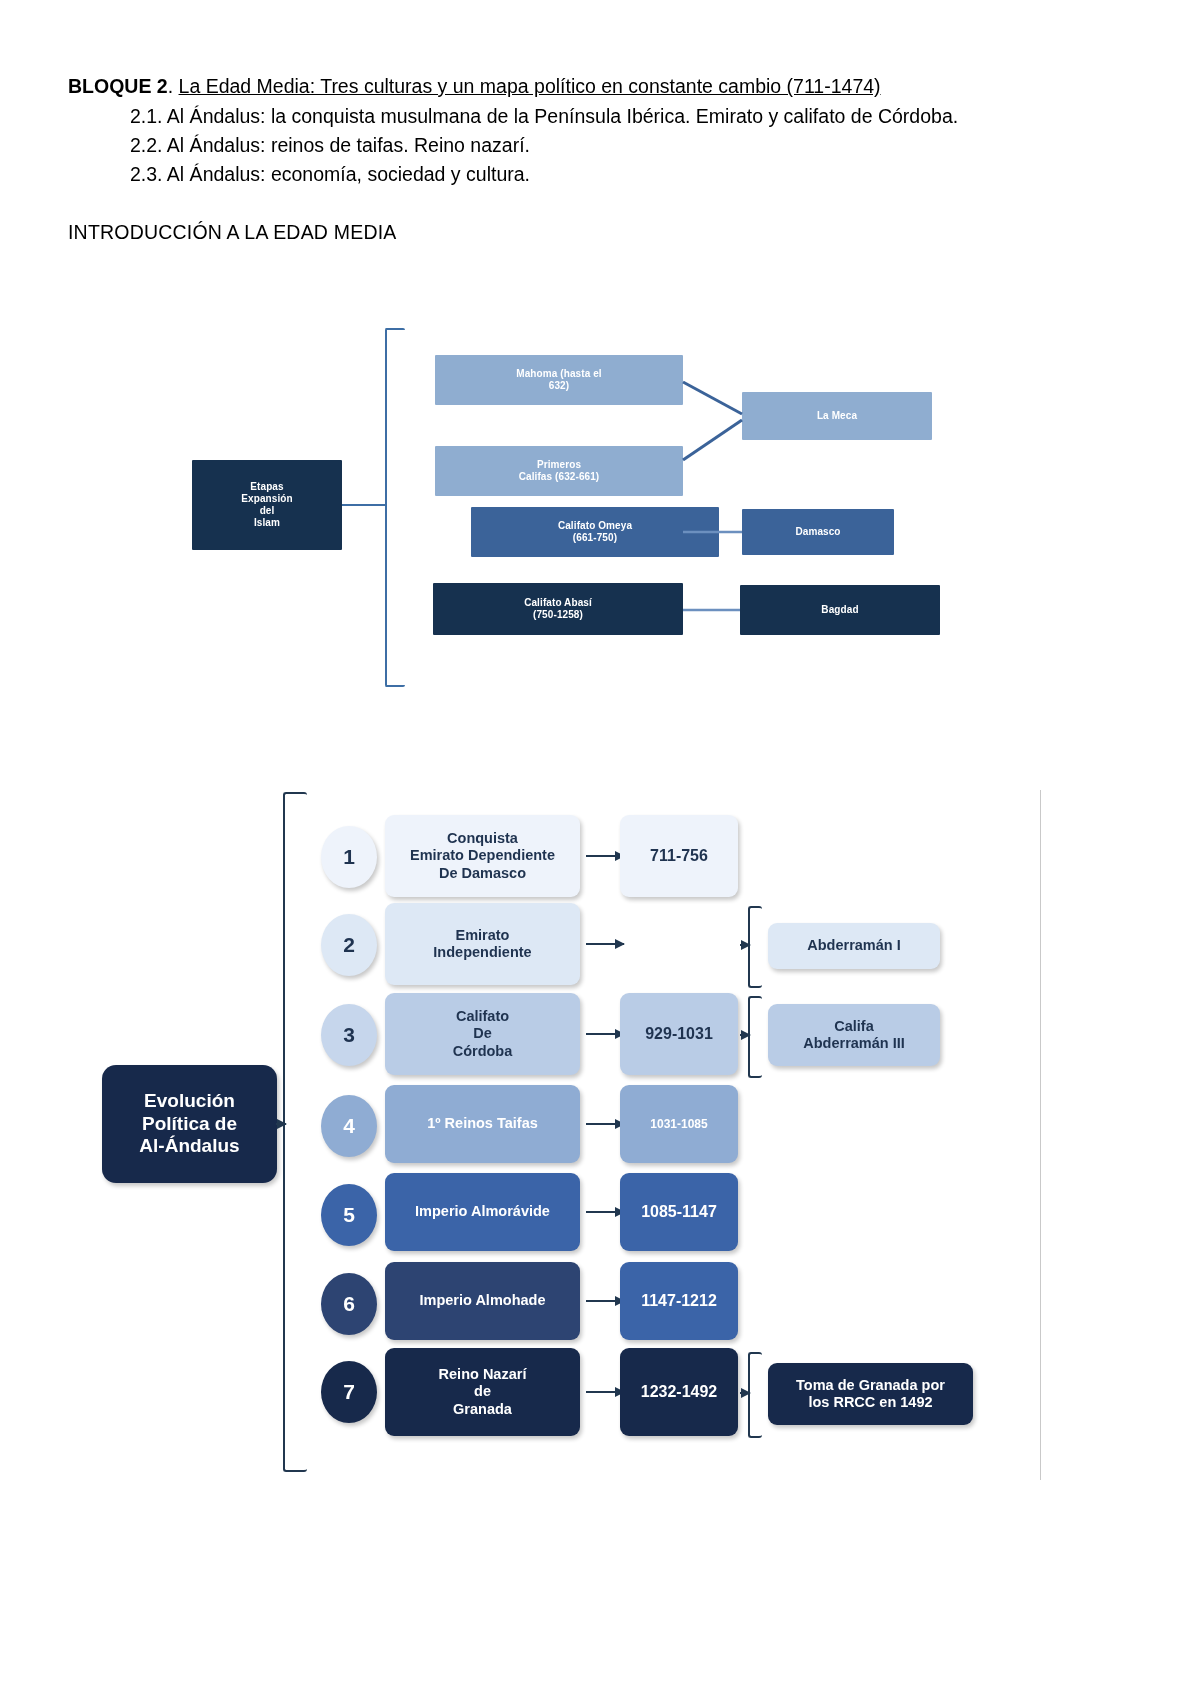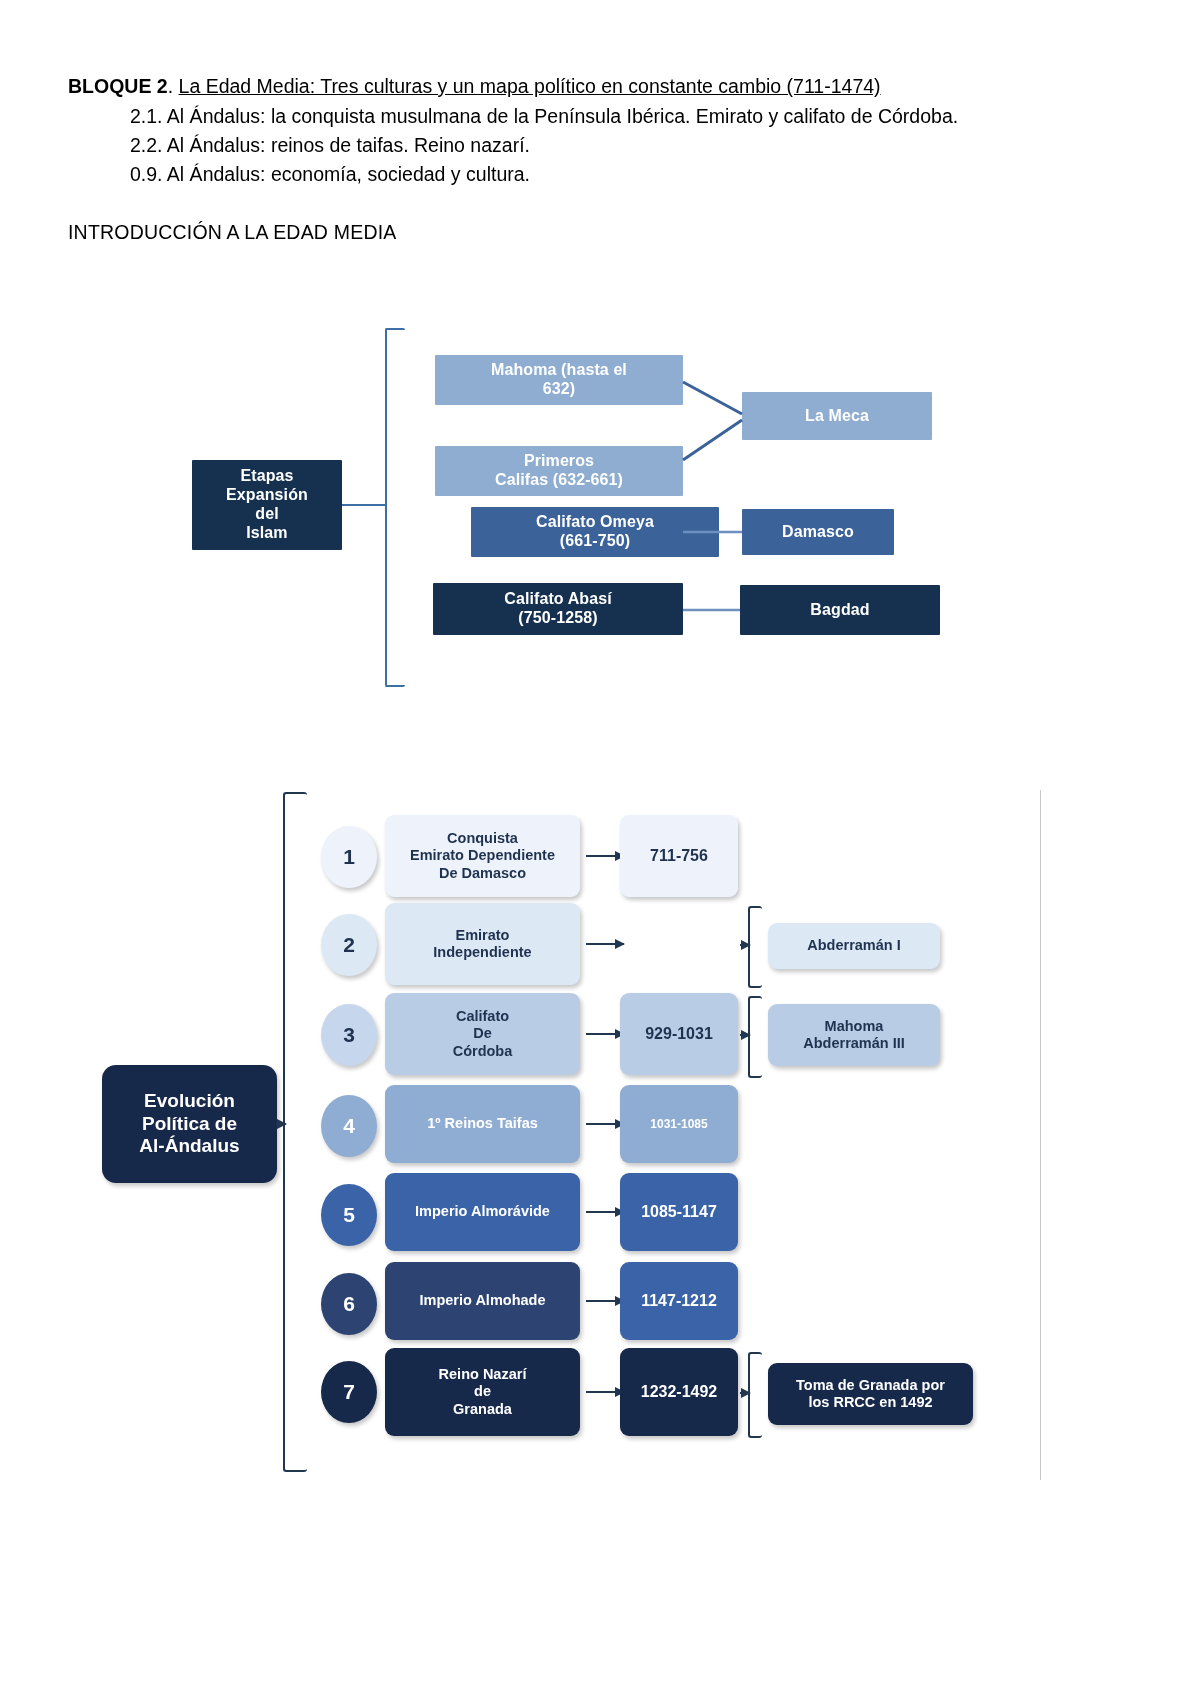--- a/index.html
+++ b/index.html
@@ -71,21 +71,21 @@
     justify-content: center;
     text-align: center;
     font-weight: bold;
     color: #ffffff;
     line-height: 1.18;
     white-space: pre-line;
   }
 
   
   #diagram-islam { left: 180px; top: 320px; width: 790px; height: 390px; }
-  #diagram-islam .node { font-size: 16px; letter-spacing: 0.1px; }
+  #diagram-islam .node { font-size: 10px; letter-spacing: 0.1px; }
   .sq { border-radius: 1px; }
   .c-dark    { background: #16314f; }
   .c-mid     { background: #3b6399; }
   .c-light   { background: #8fadd0; }
 
   .bracket-left {
     position: absolute;
     border: 2px solid #3d6ea5;
     border-right: none;
     border-radius: 2px;
@@ -150,21 +150,21 @@
 </head>
 <body>
 
 <div class="doc-text">
 
   <p class="heading-line"><span class="bold">BLOQUE 2</span><span>. </span><span class="under">La Edad Media: Tres culturas y un mapa político en constante cambio (711-1474) </span></p>
 
   <div class="sub-list">
     <p class="sub-item justify-1">2.1. Al Ándalus: la conquista musulmana de la Península Ibérica. Emirato y califato de Córdoba.</p>
     <p class="sub-item">2.2. Al Ándalus: reinos de taifas. Reino nazarí.</p>
-    <p class="sub-item">0.9. Al Ándalus: economía, sociedad y cultura.</p>
+    <p class="sub-item">2.3. Al Ándalus: economía, sociedad y cultura.</p>
   </div>
 </div>
 
 <div class="intro-line">INTRODUCCIÓN A LA EDAD MEDIA</div>
 
 <div class="diagram" id="diagram-islam">
 
   <div class="node sq c-dark" style="left:12px; top:140px; width:150px; height:90px;">Etapas
 Expansión
 del
@@ -227,21 +227,21 @@
   <div class="rnode" style="left:688px; top:143px; width:172px; height:46px; background:#dde8f5; color:#1f3350;">Abderramán I</div>
 
   <div class="circ" style="left:241px; top:224px; width:56px; height:62px; background:#c6d6ec; color:#1f3350;">3</div>
   <div class="rnode" style="left:305px; top:213px; width:195px; height:82px; background:#b9cce6; color:#1f3350;">Califato
 De
 Córdoba</div>
   <div class="arrow" style="left:506px; top:253px; width:38px;"></div>
   <div class="rnode" style="left:540px; top:213px; width:118px; height:82px; background:#b9cce6; color:#1f3350; font-size:16px;">929-1031</div>
   <div class="bigbracket" style="left:668px; top:216px; width:12px; height:78px;"></div>
   <div class="arrow" style="left:660px; top:254px; width:10px;"></div>
-  <div class="rnode" style="left:688px; top:224px; width:172px; height:62px; background:#b9cce6; color:#1f3350;">Mahoma
+  <div class="rnode" style="left:688px; top:224px; width:172px; height:62px; background:#b9cce6; color:#1f3350;">Califa
 Abderramán III</div>
 
   <div class="circ" style="left:241px; top:315px; width:56px; height:62px; background:#8facd3; color:#ffffff;">4</div>
   <div class="rnode" style="left:305px; top:305px; width:195px; height:78px; background:#8facd3; color:#ffffff;">1º Reinos Taifas</div>
   <div class="arrow" style="left:506px; top:343px; width:38px;"></div>
   <div class="rnode" style="left:540px; top:305px; width:118px; height:78px; background:#8facd3; color:#ffffff; font-size:12px;">1031-1085</div>
 
   <div class="circ" style="left:241px; top:404px; width:56px; height:62px; background:#3b64a8; color:#ffffff;">5</div>
   <div class="rnode" style="left:305px; top:393px; width:195px; height:78px; background:#3b64a8; color:#ffffff;">Imperio Almorávide</div>
   <div class="arrow" style="left:506px; top:431px; width:38px;"></div>

